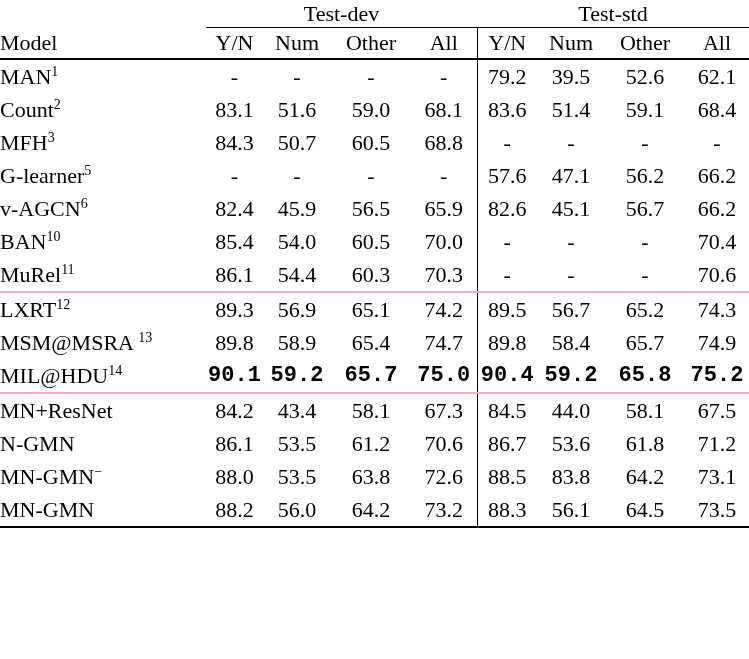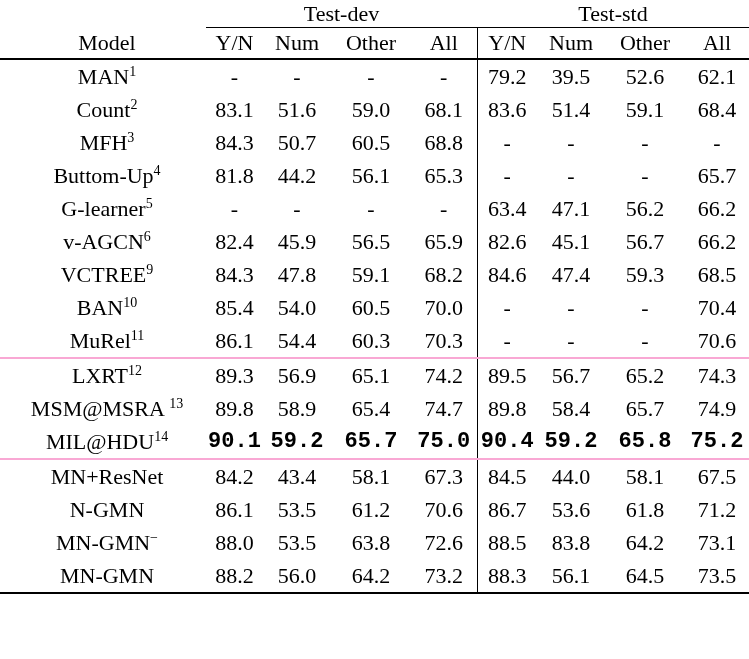--- a/index.html
+++ b/index.html
@@ -29,22 +29,21 @@
   col.c-s3 { width: 80px; }
   col.c-s4 { width: 64px; }
   td {
     padding: 0;
     text-align: center;
     vertical-align: middle;
     white-space: nowrap;
     overflow: hidden;
   }
   td.model {
-    text-align: center;
-    padding-left: 8px;
+    text-align: left;
   }
   tr.group-row td { height: 27px; }
   td.gh { border-bottom: 1.5px solid #000; }
   tr.head-row td {
     height: 30px;
     border-bottom: 2px solid #000;
   }
   tbody td { height: 33px; }
   td.vs { border-left: 1.5px solid #000; }
   tbody.sec-2, tbody.sec-3 { border-top: 2px solid #f9a8d4; }
@@ -115,62 +114,40 @@
       <td class="val">84.3</td>
       <td class="val">50.7</td>
       <td class="val">60.5</td>
       <td class="val">68.8</td>
       <td class="val vs">-</td>
       <td class="val">-</td>
       <td class="val">-</td>
       <td class="val">-</td>
     </tr>
     <tr>
-      <td class="model"><span>Buttom-Up</span><sup>4</sup></td>
-      <td class="val">81.8</td>
-      <td class="val">44.2</td>
-      <td class="val">56.1</td>
-      <td class="val">65.3</td>
-      <td class="val vs">-</td>
-      <td class="val">-</td>
-      <td class="val">-</td>
-      <td class="val">65.7</td>
-    </tr>
-    <tr>
       <td class="model"><span>G-learner</span><sup>5</sup></td>
       <td class="val">-</td>
       <td class="val">-</td>
       <td class="val">-</td>
       <td class="val">-</td>
-      <td class="val vs">63.4</td>
+      <td class="val vs">57.6</td>
       <td class="val">47.1</td>
       <td class="val">56.2</td>
       <td class="val">66.2</td>
     </tr>
     <tr>
       <td class="model"><span>v-AGCN</span><sup>6</sup></td>
       <td class="val">82.4</td>
       <td class="val">45.9</td>
       <td class="val">56.5</td>
       <td class="val">65.9</td>
       <td class="val vs">82.6</td>
       <td class="val">45.1</td>
       <td class="val">56.7</td>
       <td class="val">66.2</td>
-    </tr>
-    <tr>
-      <td class="model"><span>VCTREE</span><sup>9</sup></td>
-      <td class="val">84.3</td>
-      <td class="val">47.8</td>
-      <td class="val">59.1</td>
-      <td class="val">68.2</td>
-      <td class="val vs">84.6</td>
-      <td class="val">47.4</td>
-      <td class="val">59.3</td>
-      <td class="val">68.5</td>
     </tr>
     <tr>
       <td class="model"><span>BAN</span><sup>10</sup></td>
       <td class="val">85.4</td>
       <td class="val">54.0</td>
       <td class="val">60.5</td>
       <td class="val">70.0</td>
       <td class="val vs">-</td>
       <td class="val">-</td>
       <td class="val">-</td>

